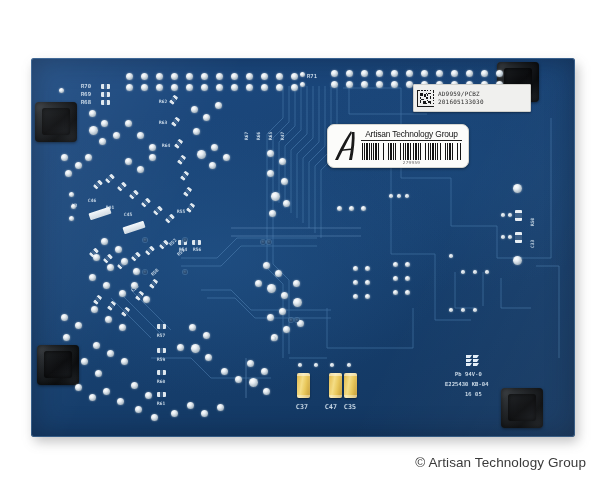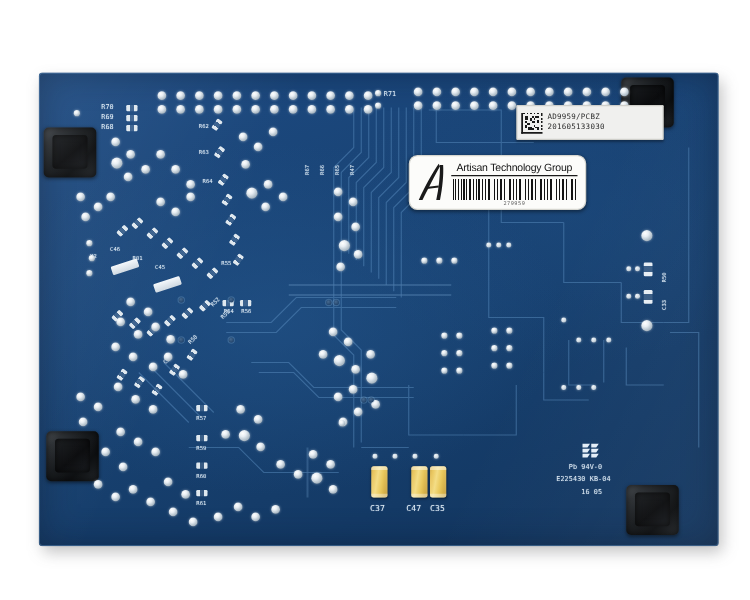--- a/index.html
+++ b/index.html
@@ -709,14 +709,15 @@
       </g>
     </svg>
     <div class="silk mid" style="left:424px; top:314px;">Pb 94V-0</div>
     <div class="silk mid" style="left:414px; top:324px;">E225430 KB-04</div>
     <div class="silk mid" style="left:434px; top:334px;">16 05</div>
 
     <div class="lay" style="background: linear-gradient(115deg, rgba(255,255,255,0.07) 0%, rgba(255,255,255,0.0) 30%, rgba(255,255,255,0.0) 68%, rgba(255,255,255,0.05) 100%); pointer-events:none;"></div>
 
   </div>
 
+  <div class="copyright">© Artisan Technology Group</div>
 
 </div>
 
 </body></html>

